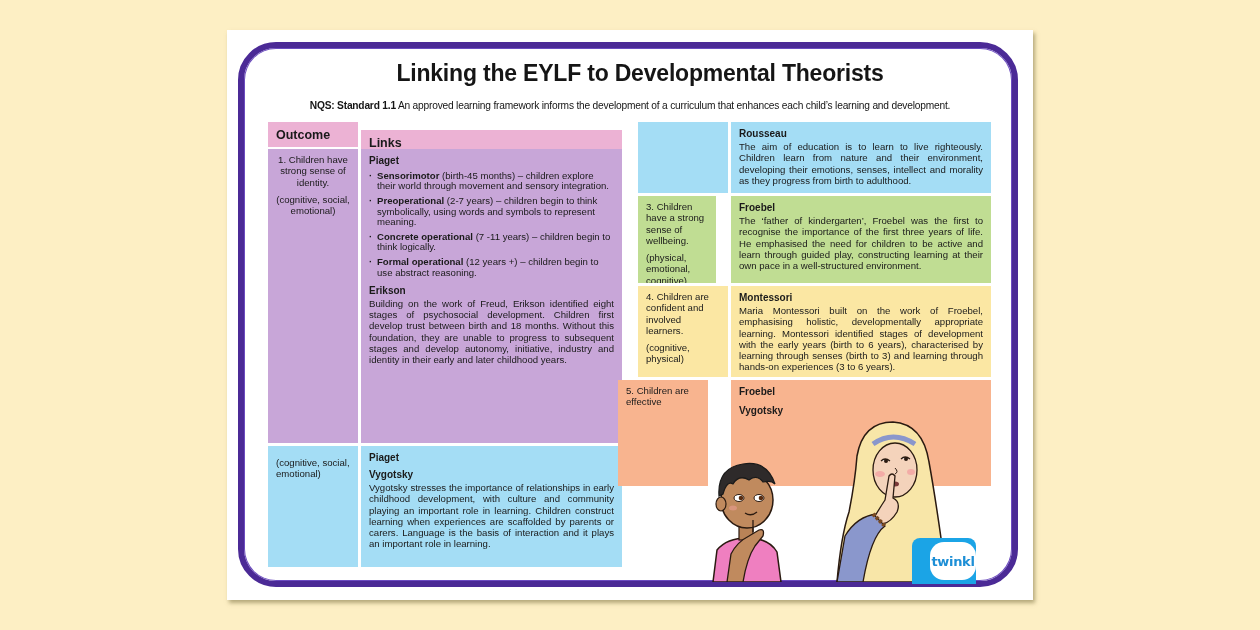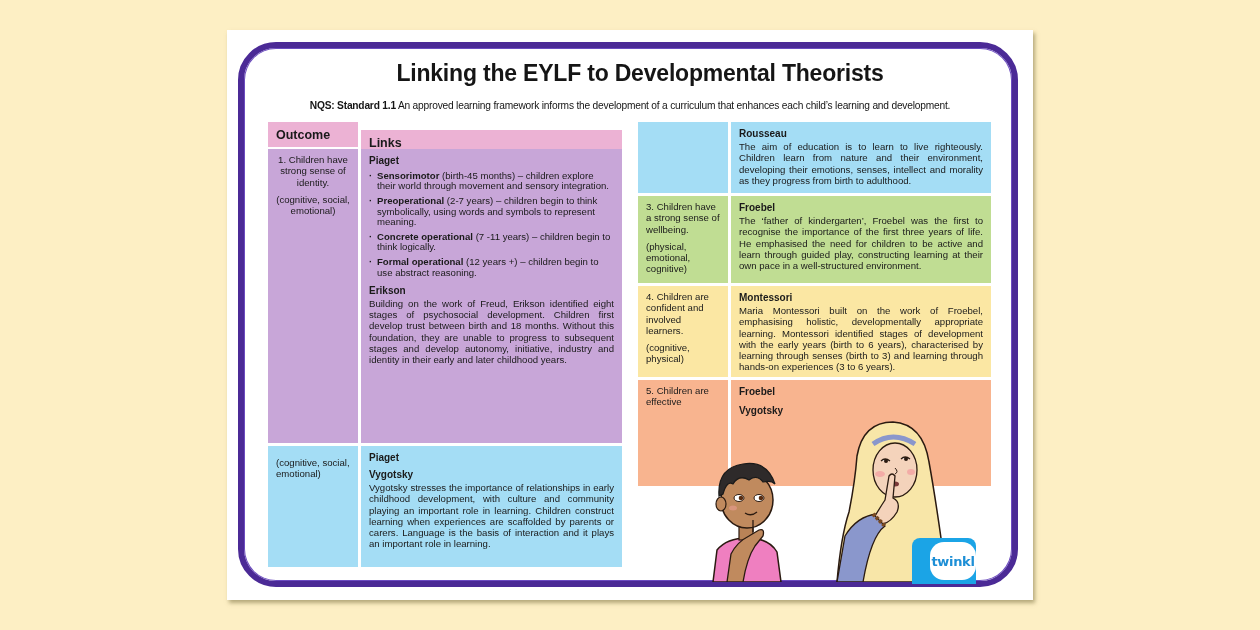--- a/index.html
+++ b/index.html
@@ -112,41 +112,41 @@
     <span class="name">Vygotsky</span>
     <span class="para">Vygotsky stresses the importance of relationships in early childhood development, with culture and community playing an important role in learning. Children construct learning when experiences are scaffolded by parents or carers. Language is the basis of interaction and it plays an important role in learning.</span>
   </div>
 
   <div class="cell blue" style="left:411px;top:92px;width:90px;height:71px;"></div>
   <div class="cell blue txt" style="left:504px;top:92px;width:260px;height:71px;">
     <span class="name">Rousseau</span>
     <span class="para">The aim of education is to learn to live righteously. Children learn from nature and their environment, developing their emotions, senses, intellect and morality as they progress from birth to adulthood.</span>
   </div>
 
-  <div class="cell green outcome" style="left:411px;top:166px;width:90px;height:87px;">
+  <div class="cell green outcome" style="left:411px;top:166px;width:78px;height:87px;">
     <p>3. Children have a strong sense of wellbeing.</p>
     <span class="gap"></span>
     <p>(physical, emotional, cognitive)</p>
   </div>
   <div class="cell green txt" style="left:504px;top:166px;width:260px;height:87px;">
     <span class="name">Froebel</span>
     <span class="para">The ‘father of kindergarten’, Froebel was the first to recognise the importance of the first three years of life. He emphasised the need for children to be active and learn through guided play, constructing learning at their own pace in a well-structured environment.</span>
   </div>
 
   <div class="cell yellow outcome" style="left:411px;top:256px;width:90px;height:91px;">
     <p>4. Children are confident and involved learners.</p>
     <span class="gap"></span>
     <p>(cognitive, physical)</p>
   </div>
   <div class="cell yellow txt" style="left:504px;top:256px;width:260px;height:91px;">
     <span class="name">Montessori</span>
     <span class="para">Maria Montessori built on the work of Froebel, emphasising holistic, developmentally appropriate learning. Montessori identified stages of development with the early years (birth to 6 years), characterised by learning through senses (birth to 3) and learning through hands-on experiences (3 to 6 years).</span>
   </div>
 
-  <div class="cell orange outcome" style="left:411px;top:350px;width:90px;height:106px;">
+  <div class="cell orange outcome" style="left:391px;top:350px;width:90px;height:106px;">
     <p>5. Children are effective</p>
   </div>
   <div class="cell orange" style="left:504px;top:350px;width:260px;height:106px;">
     <span class="name" style="margin-bottom:6px;">Froebel</span>
     <span class="name">Vygotsky</span>
   </div>
 
   <svg class="art" style="left:470px;top:420px;" width="100" height="132" viewBox="0 0 100 132">
 
     <path d="M16 132 L20 100 Q30 88 50 88 Q72 88 80 102 L84 132 Z" fill="#ef7fc0" stroke="#2a1a10" stroke-width="1.5"></path>

